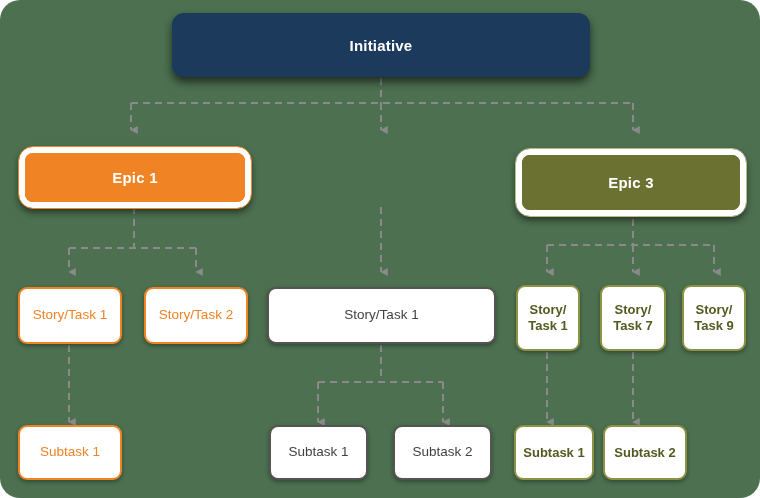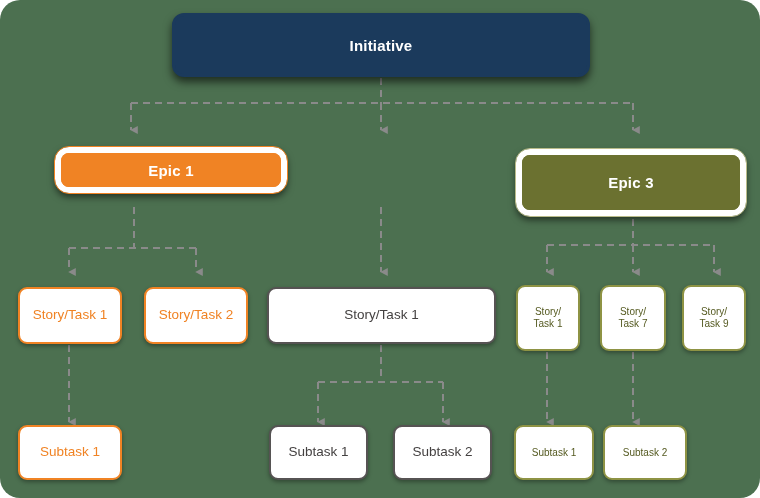--- a/index.html
+++ b/index.html
@@ -56,21 +56,21 @@
     background:#ffffff;
     border-radius:9px;
     font-size:13.5px;
     line-height:1.2;
     box-shadow:0 2px 4px rgba(0,0,0,.35);
     padding:3px 4px;
   }
   .c-orange{border:2px solid #f08324;color:#f08324;}
   .c-dark{border:2px solid #565353;color:#444141;}
   .c-olive{border:2px solid #8e9344;color:#555a21;}
-  .card.small{font-size:10px;}
+  .card.small{font-size:13px;font-weight:bold;}
 </style>
 </head>
 <body>
 
 <div id="canvas">
 
   <svg id="wires" viewBox="0 0 760 498">
     <defs>
       <marker id="ah" markerWidth="9" markerHeight="9" refX="4.5" refY="7.4" orient="auto" markerUnits="userSpaceOnUse">
         <path d="M0.6 0.6 L8.4 0.6 L4.5 8.2 Z" fill="#8a8a8a"></path>
@@ -108,21 +108,21 @@
 
       <path d="M547,352 L547,422" marker-end="url(#ah)"></path>
       <path d="M633,352 L633,422" marker-end="url(#ah)"></path>
     </g>
   </svg>
 
   <div class="node big initiative" style="left:172px;top:13px;width:418px;height:64px;">
     <span>Initiative</span>
   </div>
 
-  <div class="node big epic epic1" style="left:19px;top:147px;width:232px;height:46px;margin-left:36px;">
+  <div class="node big epic epic1" style="left:19px;top:147px;width:232px;height:61px;">
     <div class="inner">
       <span>Epic 1</span>
     </div>
   </div>
 
 
   <div class="node big epic epic3" style="left:516px;top:149px;width:230px;height:67px;">
     <div class="inner">
       <span>Epic 3</span>
     </div>

